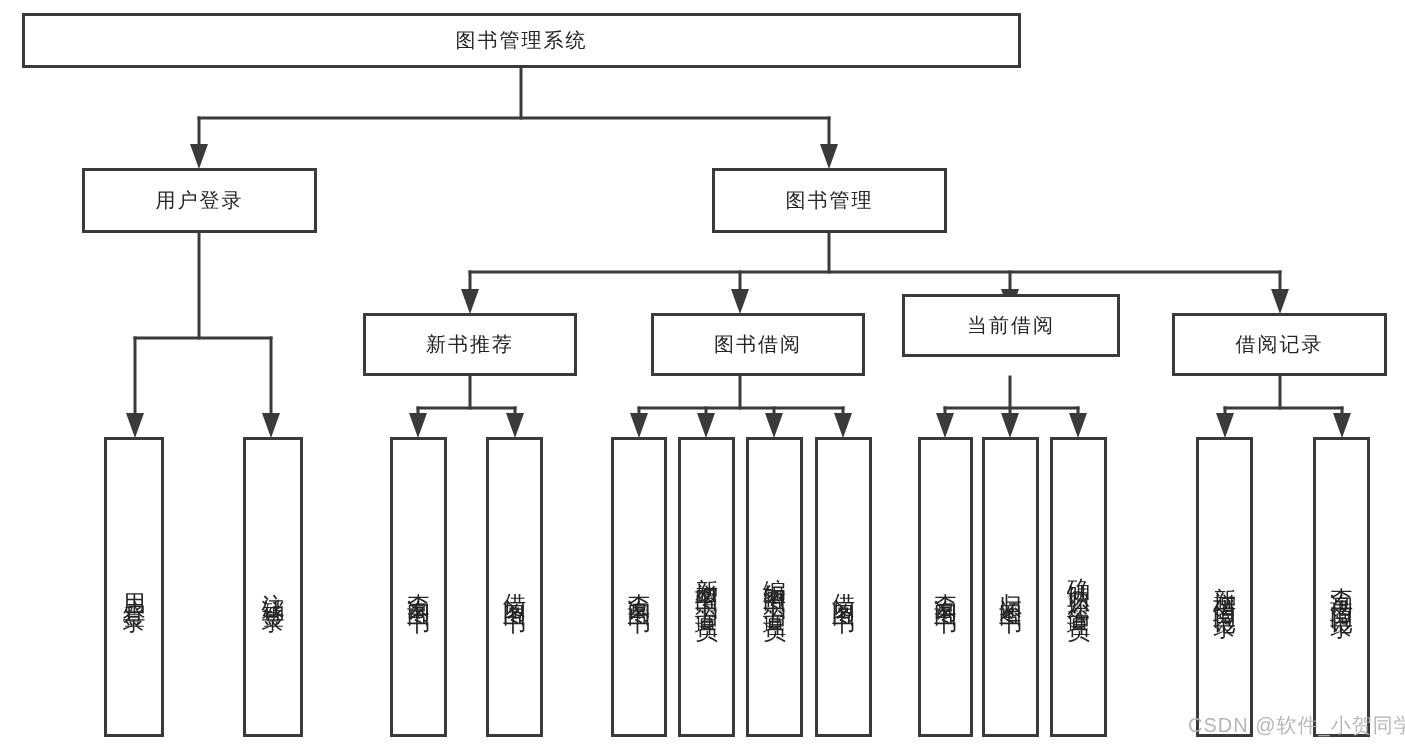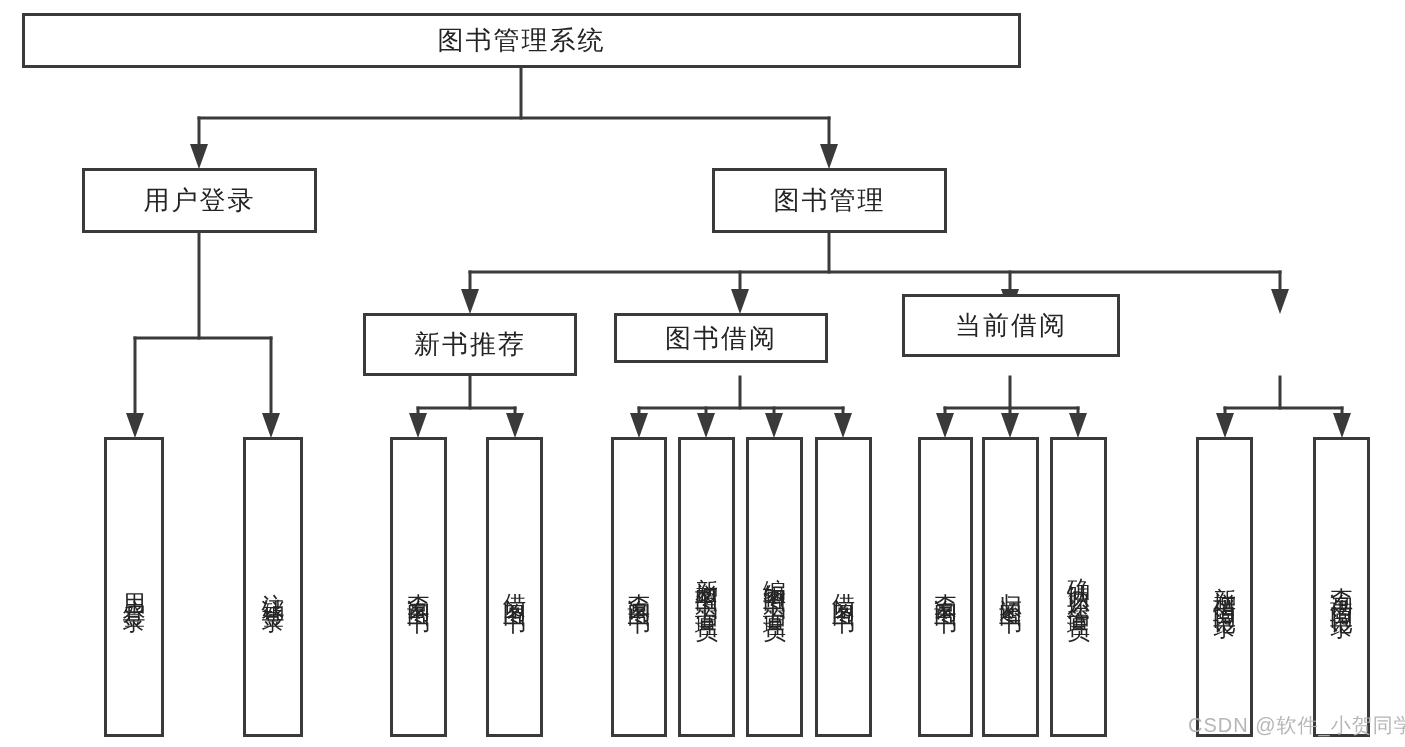--- a/index.html
+++ b/index.html
@@ -15,21 +15,21 @@
     position:absolute;
     box-sizing:border-box;
     background:#ffffff;
     border:3px solid #3a3a3a;
     display:flex;
     align-items:center;
     justify-content:center;
     color:#242424;
   }
   .node.h span{
-    font-size:26px;
+    font-size:20px;
     letter-spacing:2px;
     white-space:nowrap;
   }
   .node.v span{
     writing-mode:vertical-lr;
     text-orientation:mixed;
     font-size:23px;
     letter-spacing:6px;
     line-height:1;
     white-space:nowrap;
@@ -119,25 +119,28 @@
   <div class="node h" style="left:82px;top:168px;width:235px;height:65px">
     <span>用户登录</span>
   </div>
   <div class="node h" style="left:712px;top:168px;width:235px;height:65px">
     <span>图书管理</span>
   </div>
 
   <div class="node h" style="left:363px;top:313px;width:214px;height:63px">
     <span>新书推荐</span>
   </div>
-  <div class="node h" style="left:614px;top:313px;width:214px;height:50px">
+  <div class="node h" style="left:651px;top:313px;width:214px;height:63px">
     <span>图书借阅</span>
   </div>
   <div class="node h" style="left:902px;top:294px;width:218px;height:63px">
     <span>当前借阅</span>
+  </div>
+  <div class="node h" style="left:1172px;top:313px;width:215px;height:63px">
+    <span>借阅记录</span>
   </div>
 
   <div class="node v" style="left:104px;top:437px;width:60px;height:300px">
     <span>用户登录</span>
   </div>
   <div class="node v" style="left:243px;top:437px;width:60px;height:300px">
     <span>注销登录</span>
   </div>
 
   <div class="node v" style="left:390px;top:437px;width:57px;height:300px">

